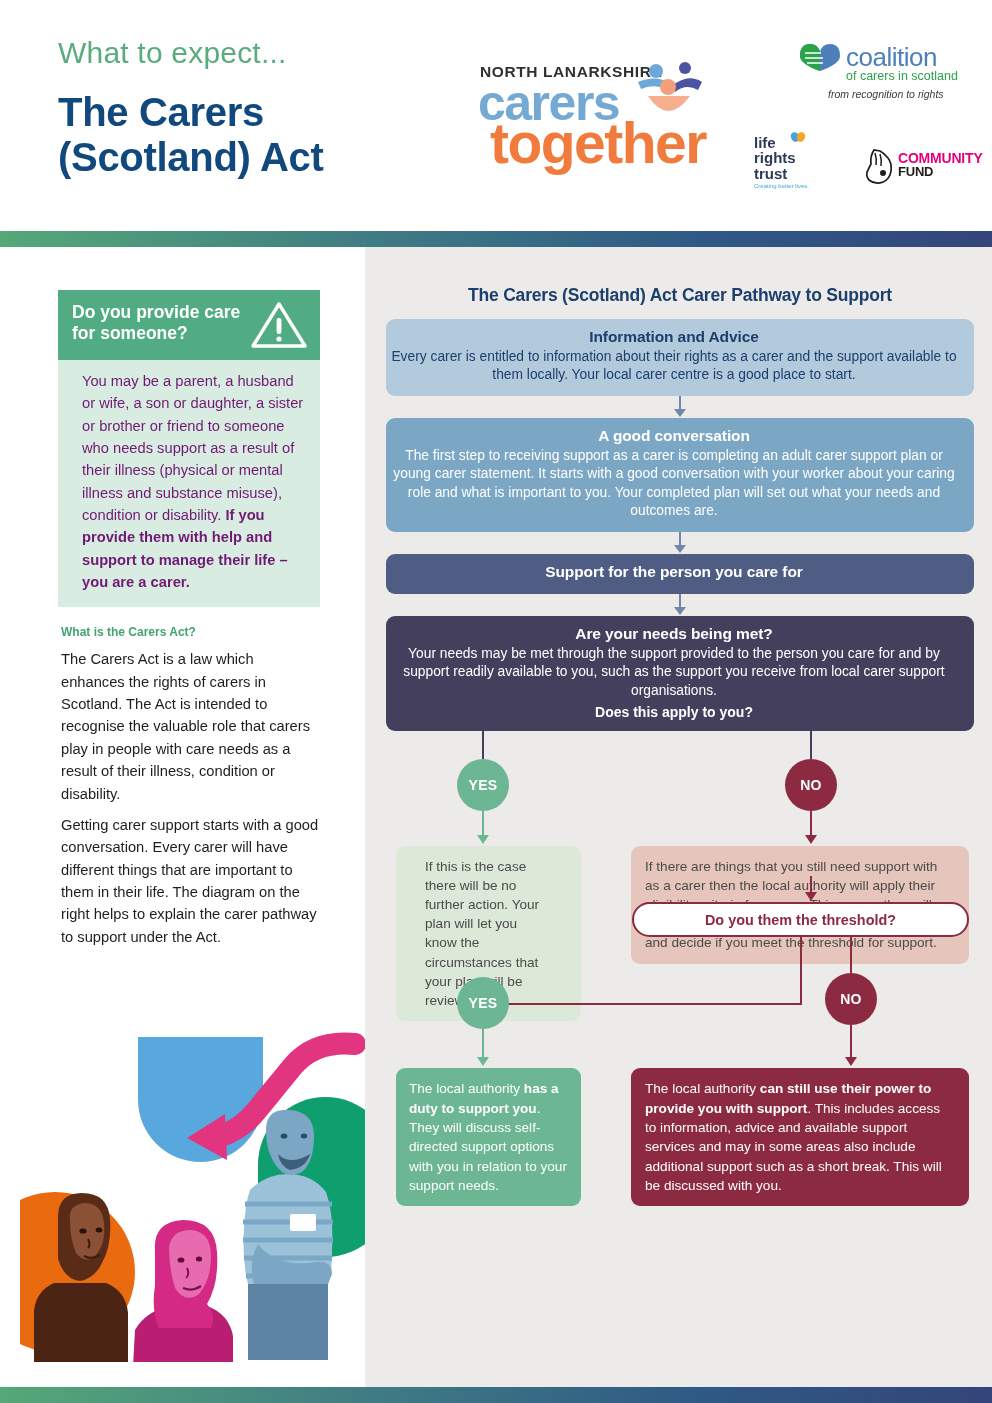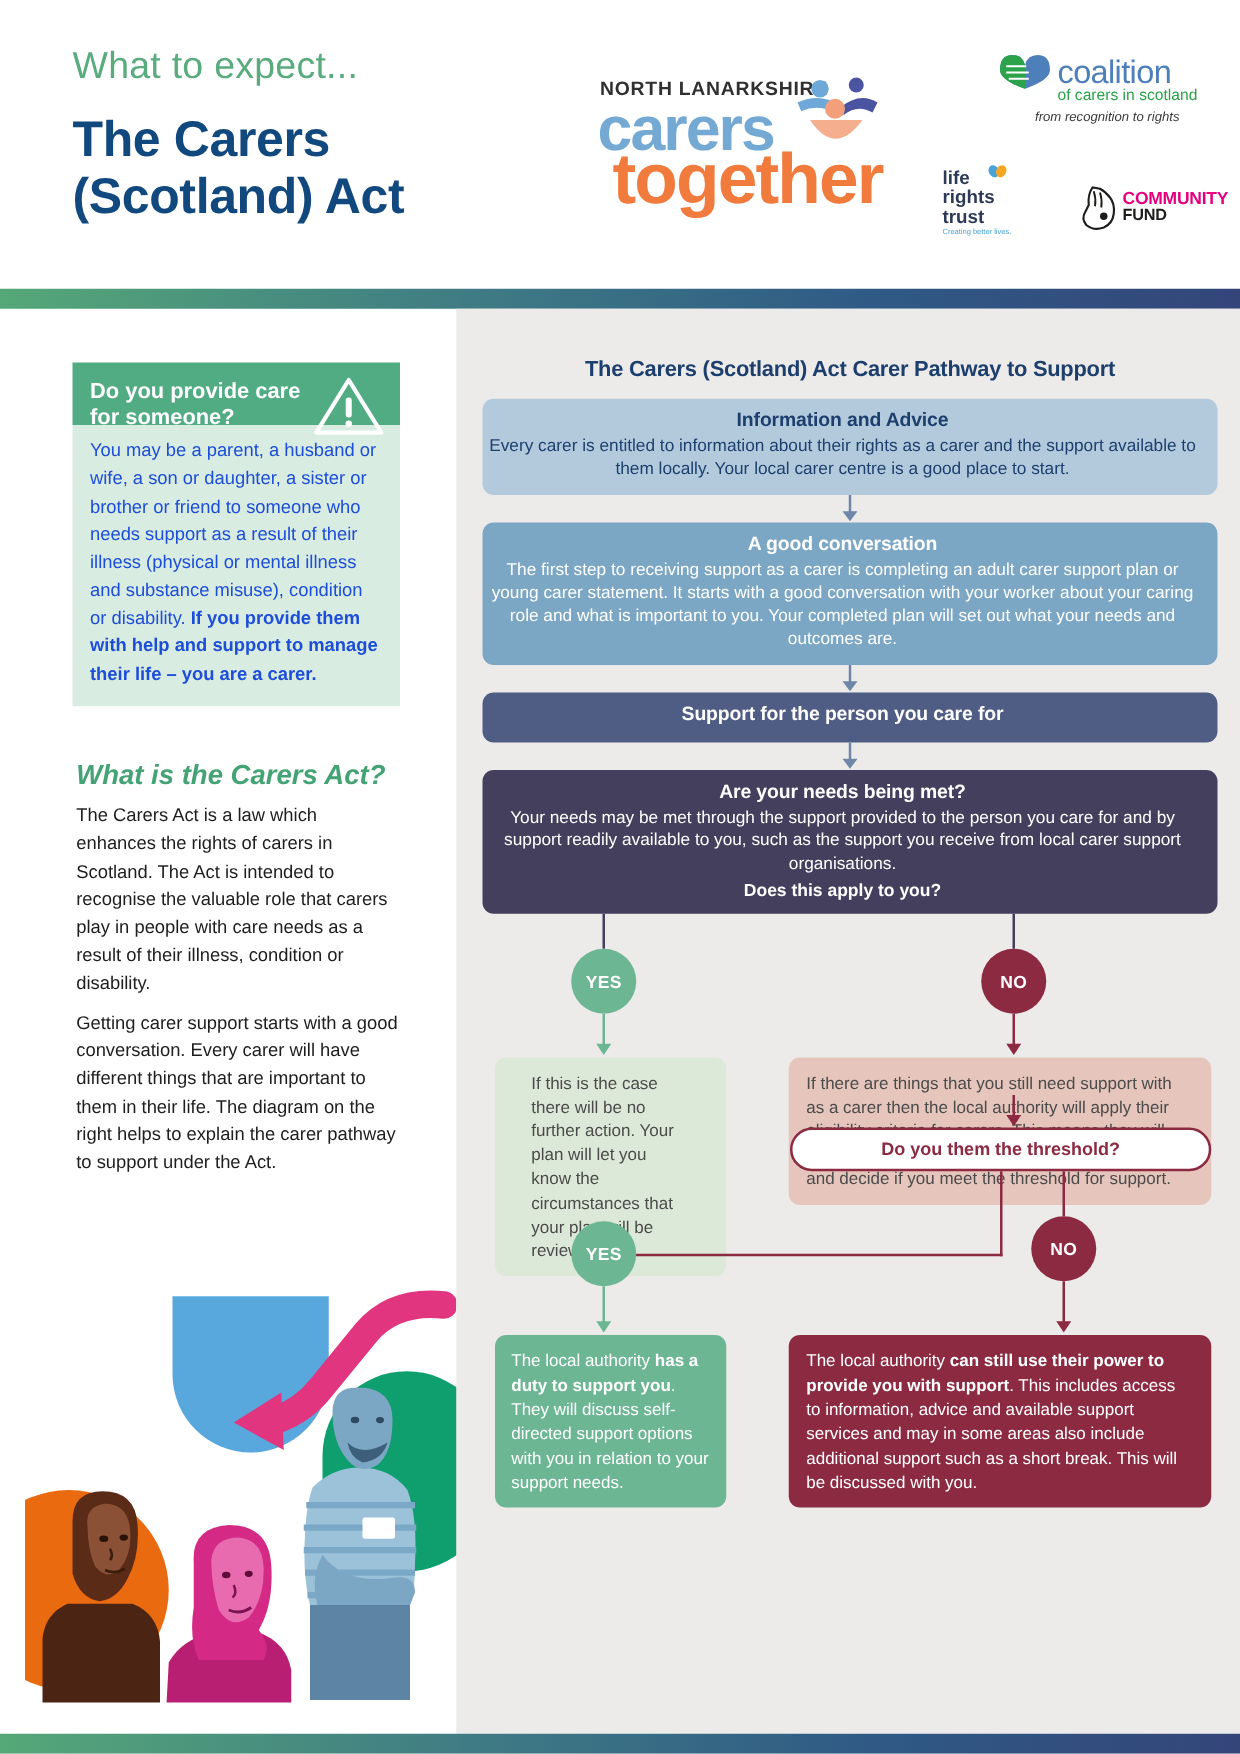--- a/index.html
+++ b/index.html
@@ -86,37 +86,36 @@
   #right-panel {
     position: absolute; left: 365px; top: 247px; width: 627px; height: 1140px;
     background: #ecebe9;
   }
 
   
   #left-col { position: absolute; left: 58px; top: 290px; width: 262px; }
 
   #care-header {
     background: #52ac83; color: #ffffff; padding: 12px 14px 24px 14px;
-    position: relative; height: 50px;
+    position: relative; height: 70px;
   }
   #care-header-text {
     font-size: 17.5px; font-weight: bold; line-height: 1.22; width: 185px;
   }
   #warning-icon { position: absolute; right: 12px; top: 10px; }
 
   #care-body {
-    background: #d9ece1; padding: 10px 14px 14px 14px;
-    font-size: 14.7px; color: #1d4ed8; line-height: 1.52;
+    background: #d9ece1; padding: 10px 14px 14px 24px;
+    font-size: 14.7px; color: #701a75; line-height: 1.52;
   }
   #care-body b { font-weight: bold; }
 
   #act-heading {
-    margin-top: 42px; font-size: 22px; font-weight: bold; color: #44a374;
+    margin-top: 18px; font-size: 12px; font-weight: bold; color: #44a374;
     padding-left: 3px;
-    font-style: italic;
   }
   .act-para {
     font-size: 14.7px; color: #1e1e1e; line-height: 1.52; margin-top: 9px;
     padding-left: 3px;
   }
 
   
   #collage {
     position: absolute; left: 20px; top: 1032px; width: 345px; height: 330px;
     overflow: hidden;

